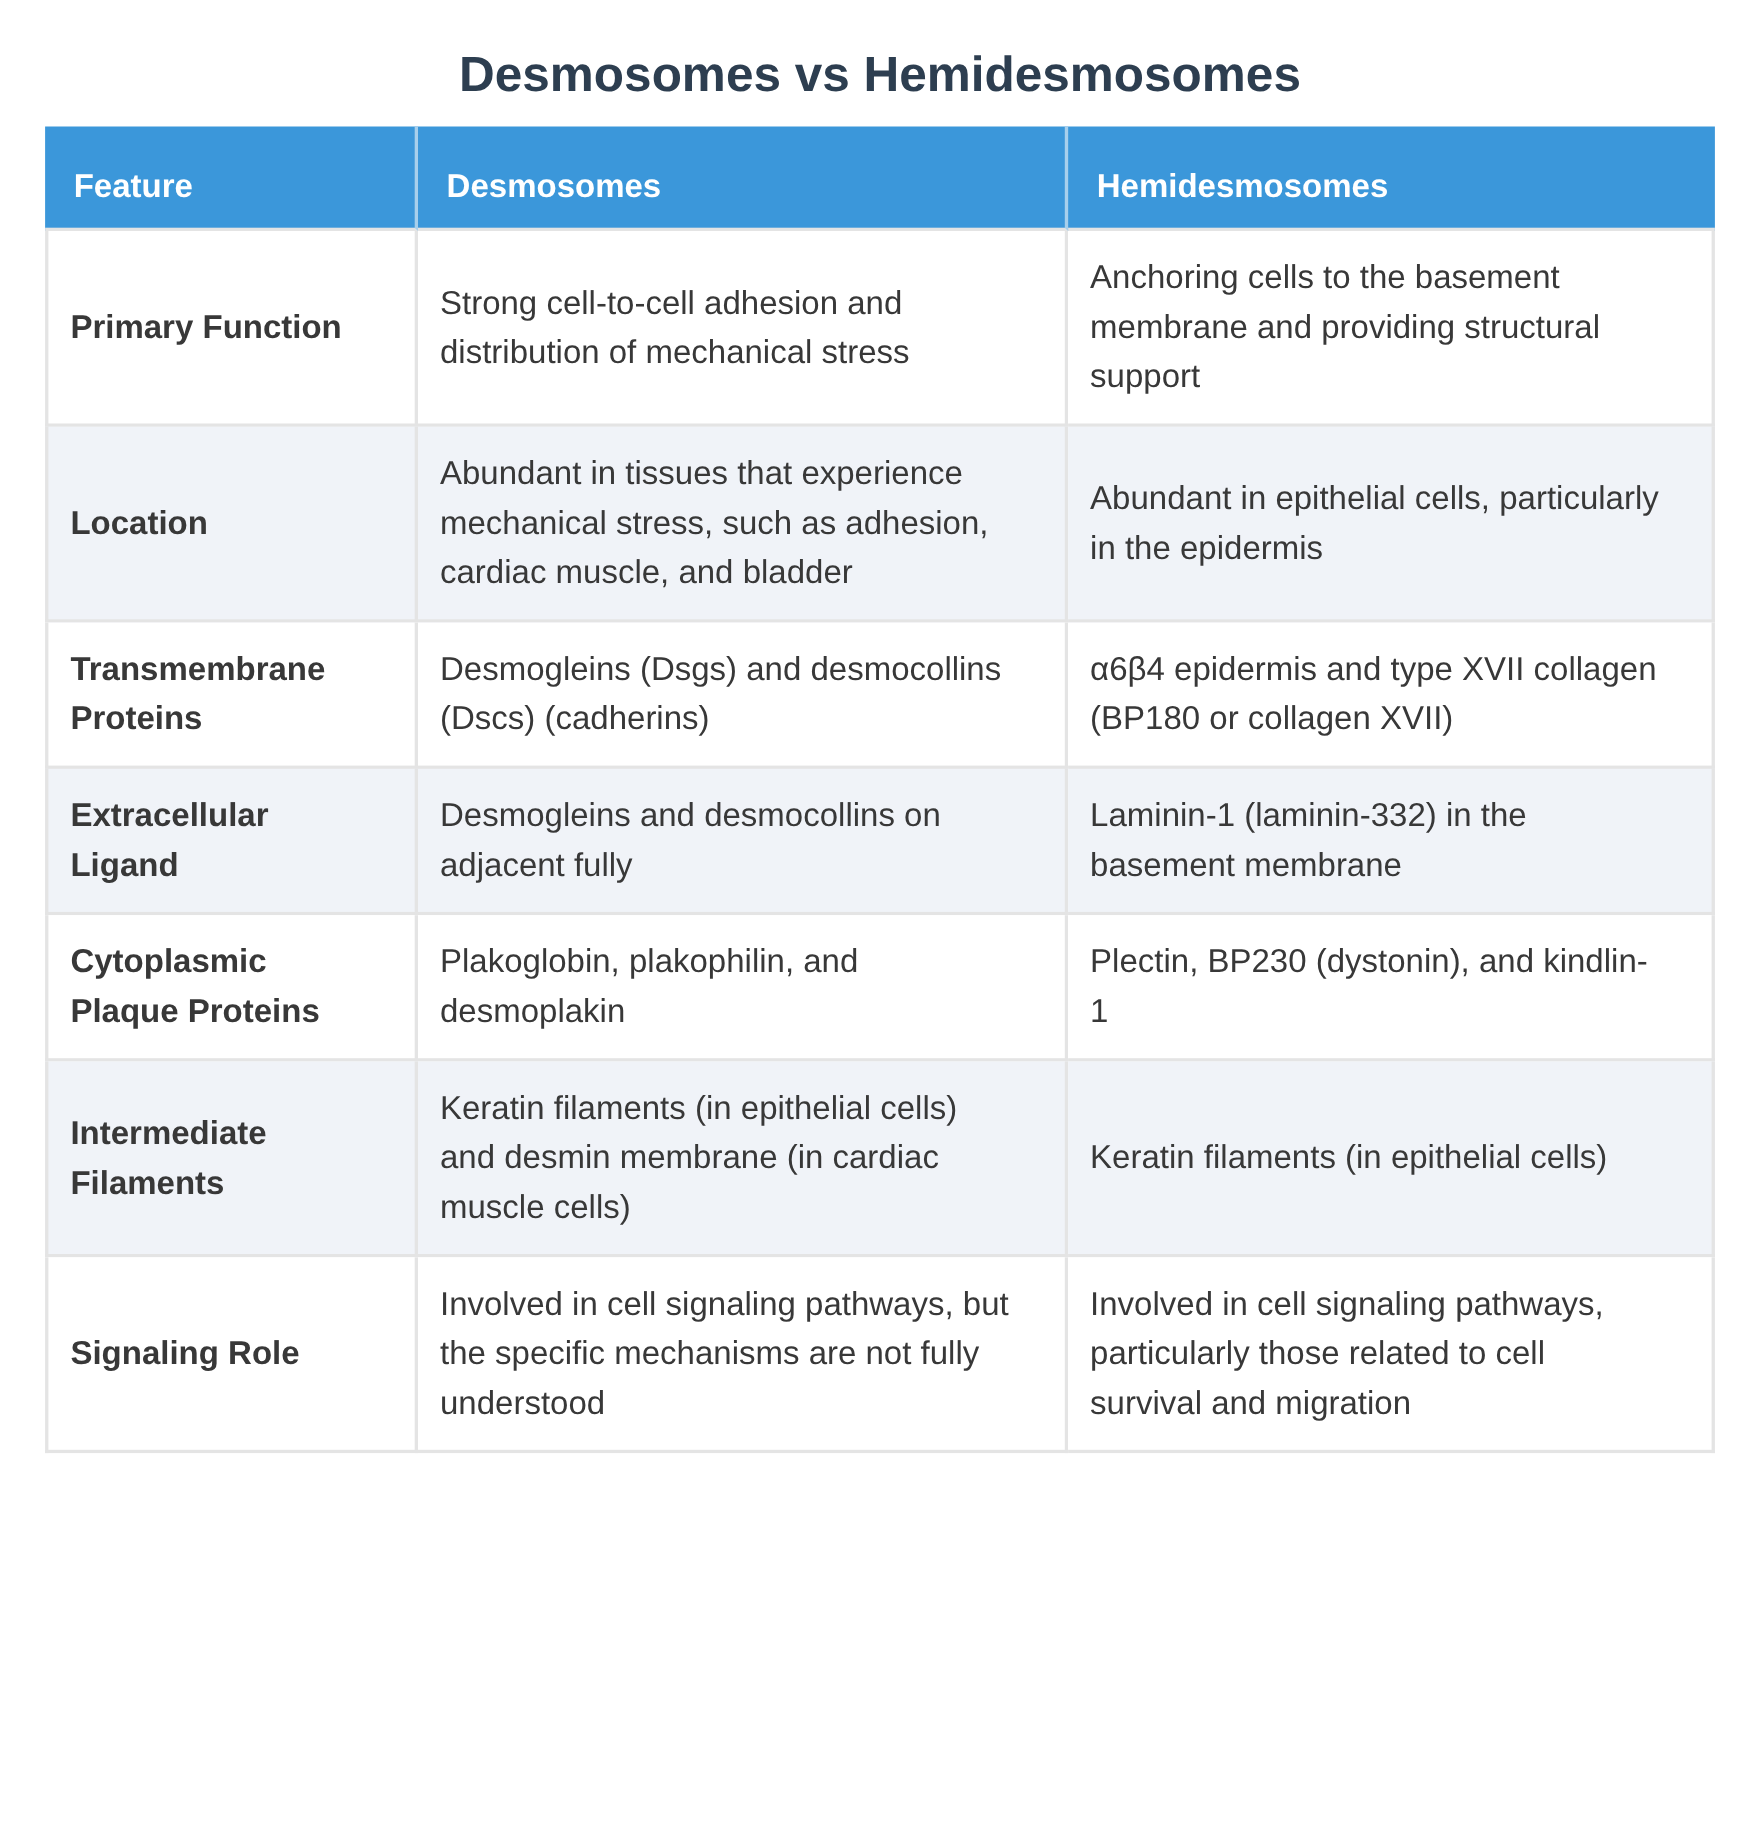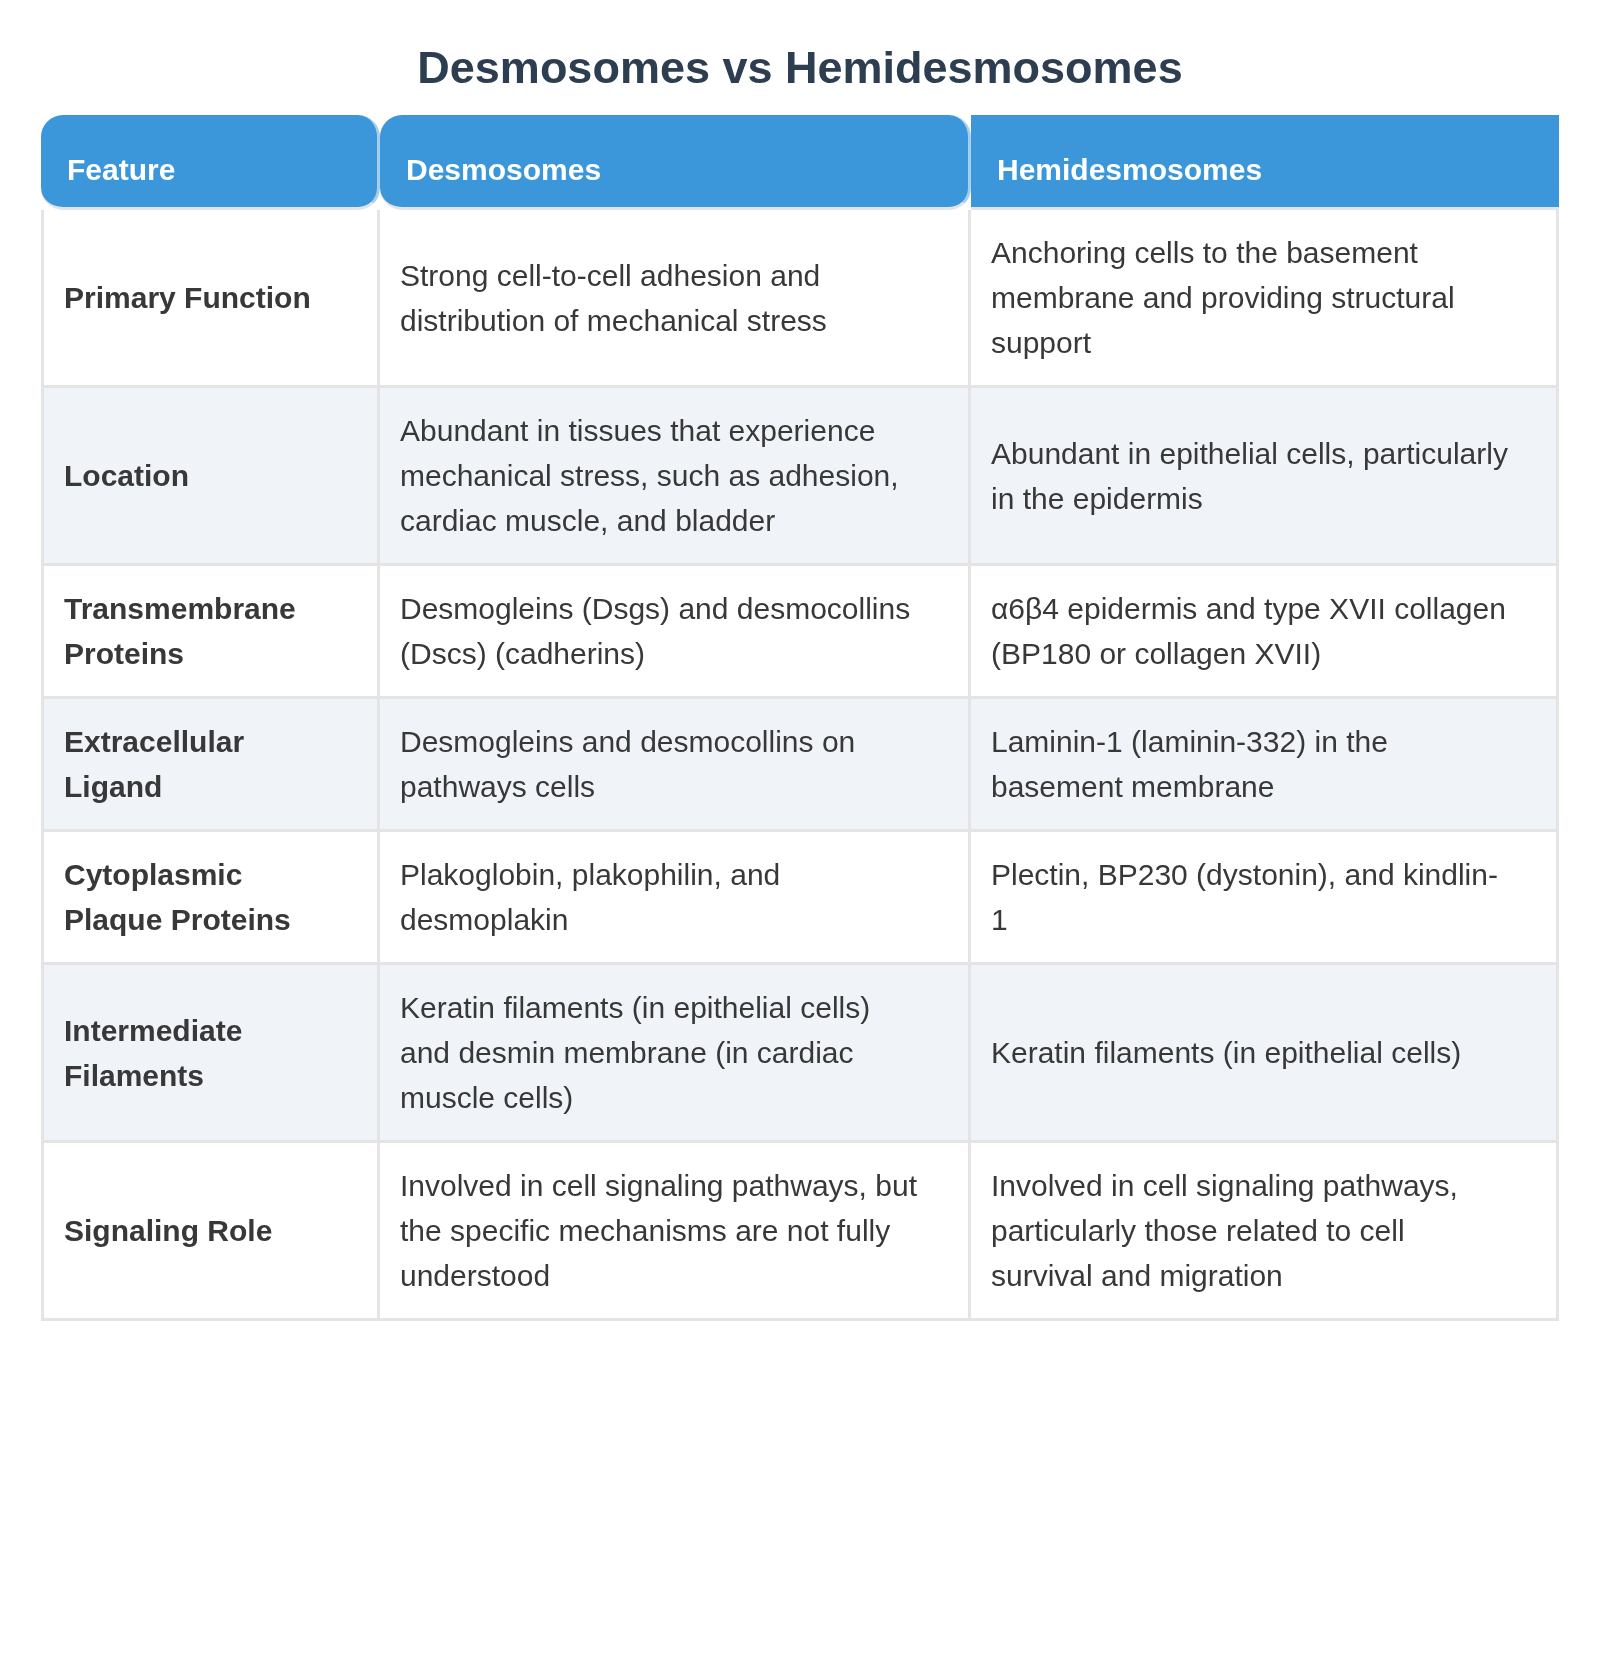--- a/index.html
+++ b/index.html
@@ -48,21 +48,20 @@
     text-align:left;
     vertical-align:bottom;
     height:95px;
     padding:20px 24px 20px 26px;
     border-bottom:3px solid var(--border);
     line-height:34px;
   }
   thead th:nth-child(1),
   thead th:nth-child(2){
     border-right:3px solid var(--header-divider);
-    border-radius:22px;
   }
   tbody th, tbody td{
     vertical-align:middle;
     text-align:left;
     line-height:45px;
     padding:20px 48px 20px 20px;
     border-bottom:3px solid var(--border);
     border-right:3px solid var(--border);
     background:var(--row-bg);
     font-weight:normal;
@@ -105,21 +104,21 @@
       <td>Abundant in tissues that experience mechanical stress, such as adhesion, cardiac muscle, and bladder</td>
       <td>Abundant in epithelial cells, particularly in the epidermis</td>
     </tr>
     <tr>
       <th scope="row">Transmembrane Proteins</th>
       <td>Desmogleins (Dsgs) and desmocollins (Dscs) (cadherins)</td>
       <td>α6β4 epidermis and type XVII collagen (BP180 or collagen XVII)</td>
     </tr>
     <tr>
       <th scope="row">Extracellular Ligand</th>
-      <td>Desmogleins and desmocollins on pathways cells</td>
+      <td>Desmogleins and desmocollins on adjacent fully</td>
       <td>Laminin-1 (laminin-332) in the basement membrane</td>
     </tr>
     <tr>
       <th scope="row">Cytoplasmic Plaque Proteins</th>
       <td>Plakoglobin, plakophilin, and desmoplakin</td>
       <td>Plectin, BP230 (dystonin), and kindlin-1</td>
     </tr>
     <tr>
       <th scope="row">Intermediate Filaments</th>
       <td>Keratin filaments (in epithelial cells) and desmin membrane (in cardiac muscle cells)</td>

